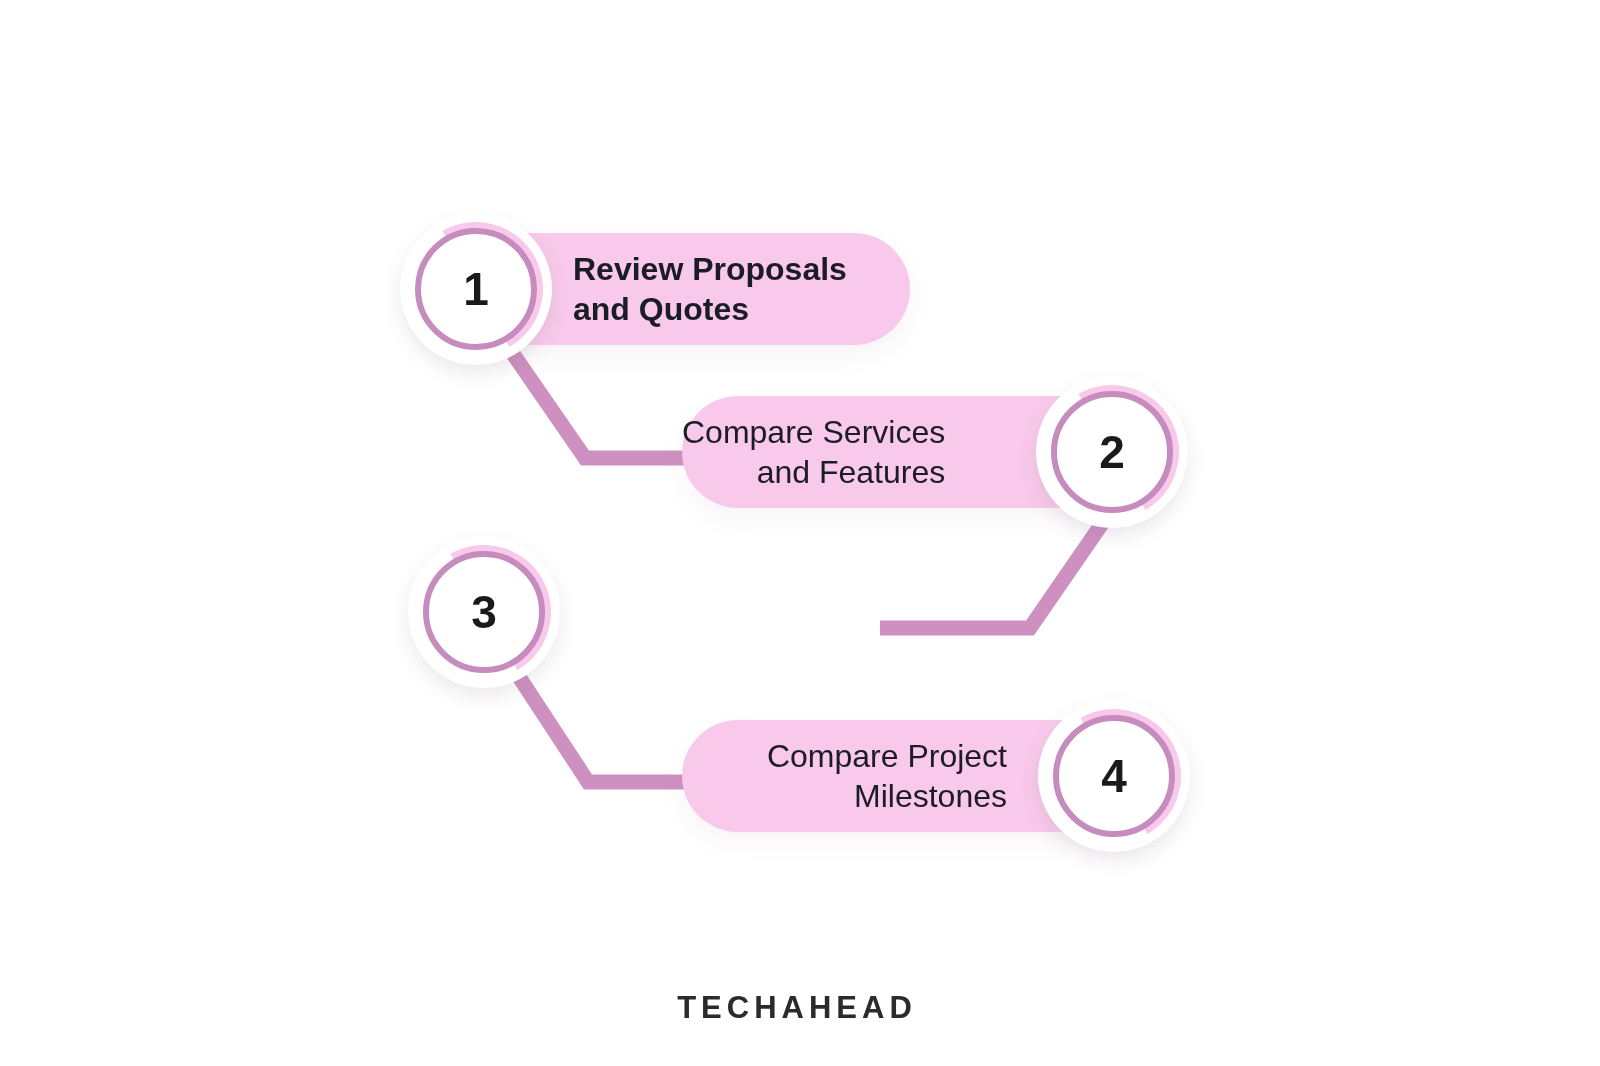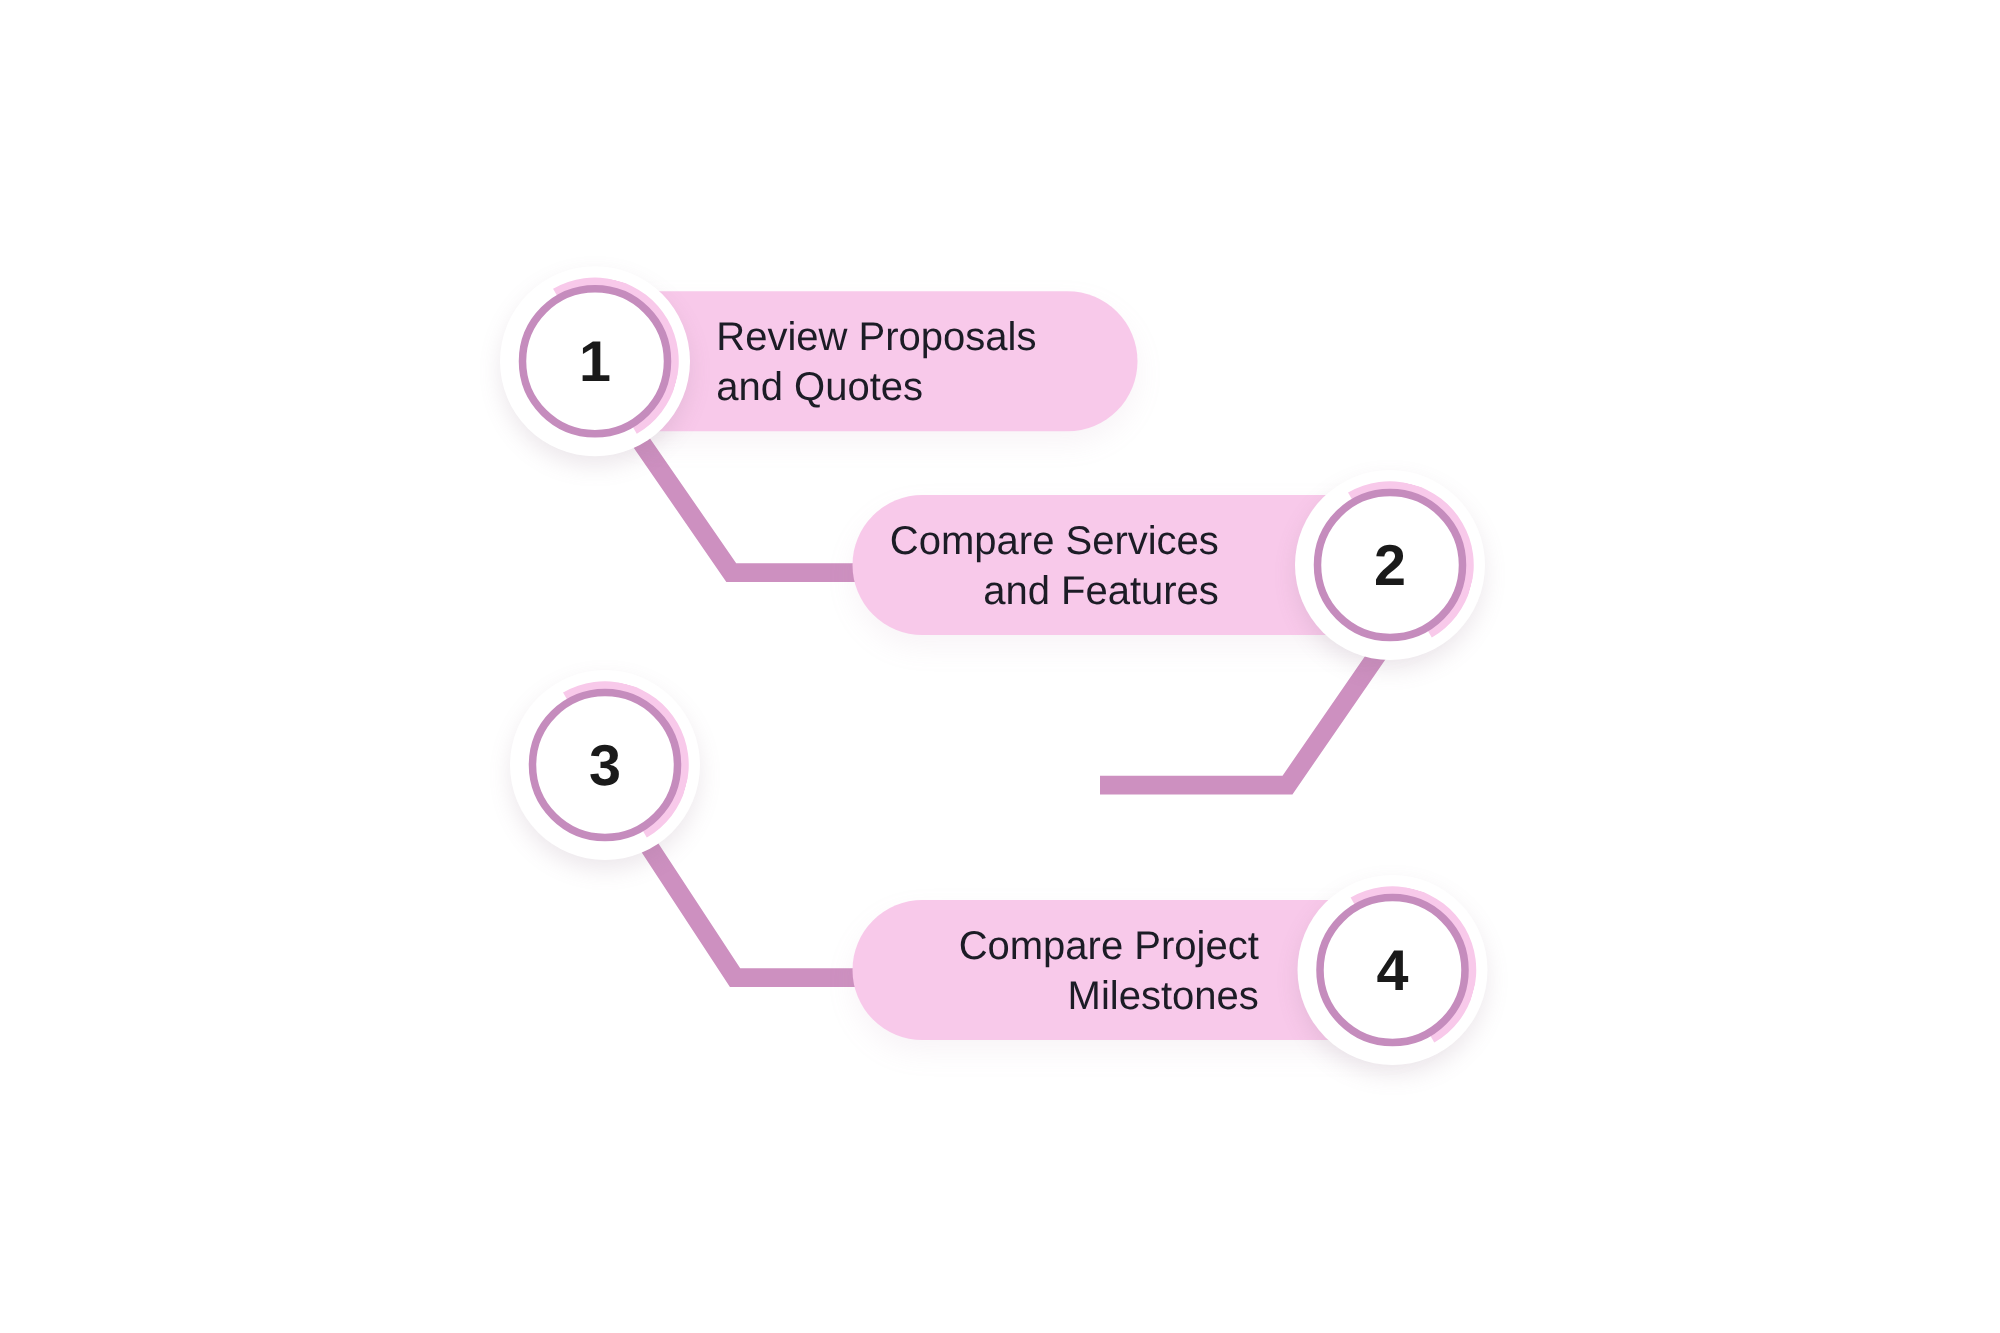--- a/index.html
+++ b/index.html
@@ -35,22 +35,22 @@
     align-items: center;
     z-index: 2;
     box-shadow: 0 10px 22px rgba(190, 150, 180, 0.10);
   }
   .pill-text {
     font-size: 32px;
     line-height: 40px;
     color: var(--step-text, #1c1c26);
     white-space: pre-line;
   }
-  .p1 { left: 470px; top: 233px; width: 440px; }
-  .p2 { left: 682px; top: 396px; width: 478px; justify-content: center; }
+  .p1 { left: 470px; top: 233px; width: 440px; font-weight: bold; }
+  .p2 { left: 682px; top: 396px; width: 478px; justify-content: flex-start; }
   .p3 { left: 470px; top: 556px; width: 433px; }
   .p4 { left: 682px; top: 720px; width: 480px; justify-content: flex-end; }
   .p1 .pill-text, .p3 .pill-text { padding-left: 103px; text-align: left; }
   .p2 .pill-text, .p4 .pill-text { padding-right: 155px; text-align: right; }
 
   
   .badge {
     position: absolute;
     width: 152px;
     height: 152px;
@@ -159,14 +159,15 @@
   </div>
 
   <div class="badge b4">
     <div class="halo"></div>
     <div class="accent-arc"></div>
     <div class="ring">
       <span class="num">4</span>
     </div>
   </div>
 
+  <div class="logo">TECHAHEAD</div>
 
 </div>
 
 </body></html>

